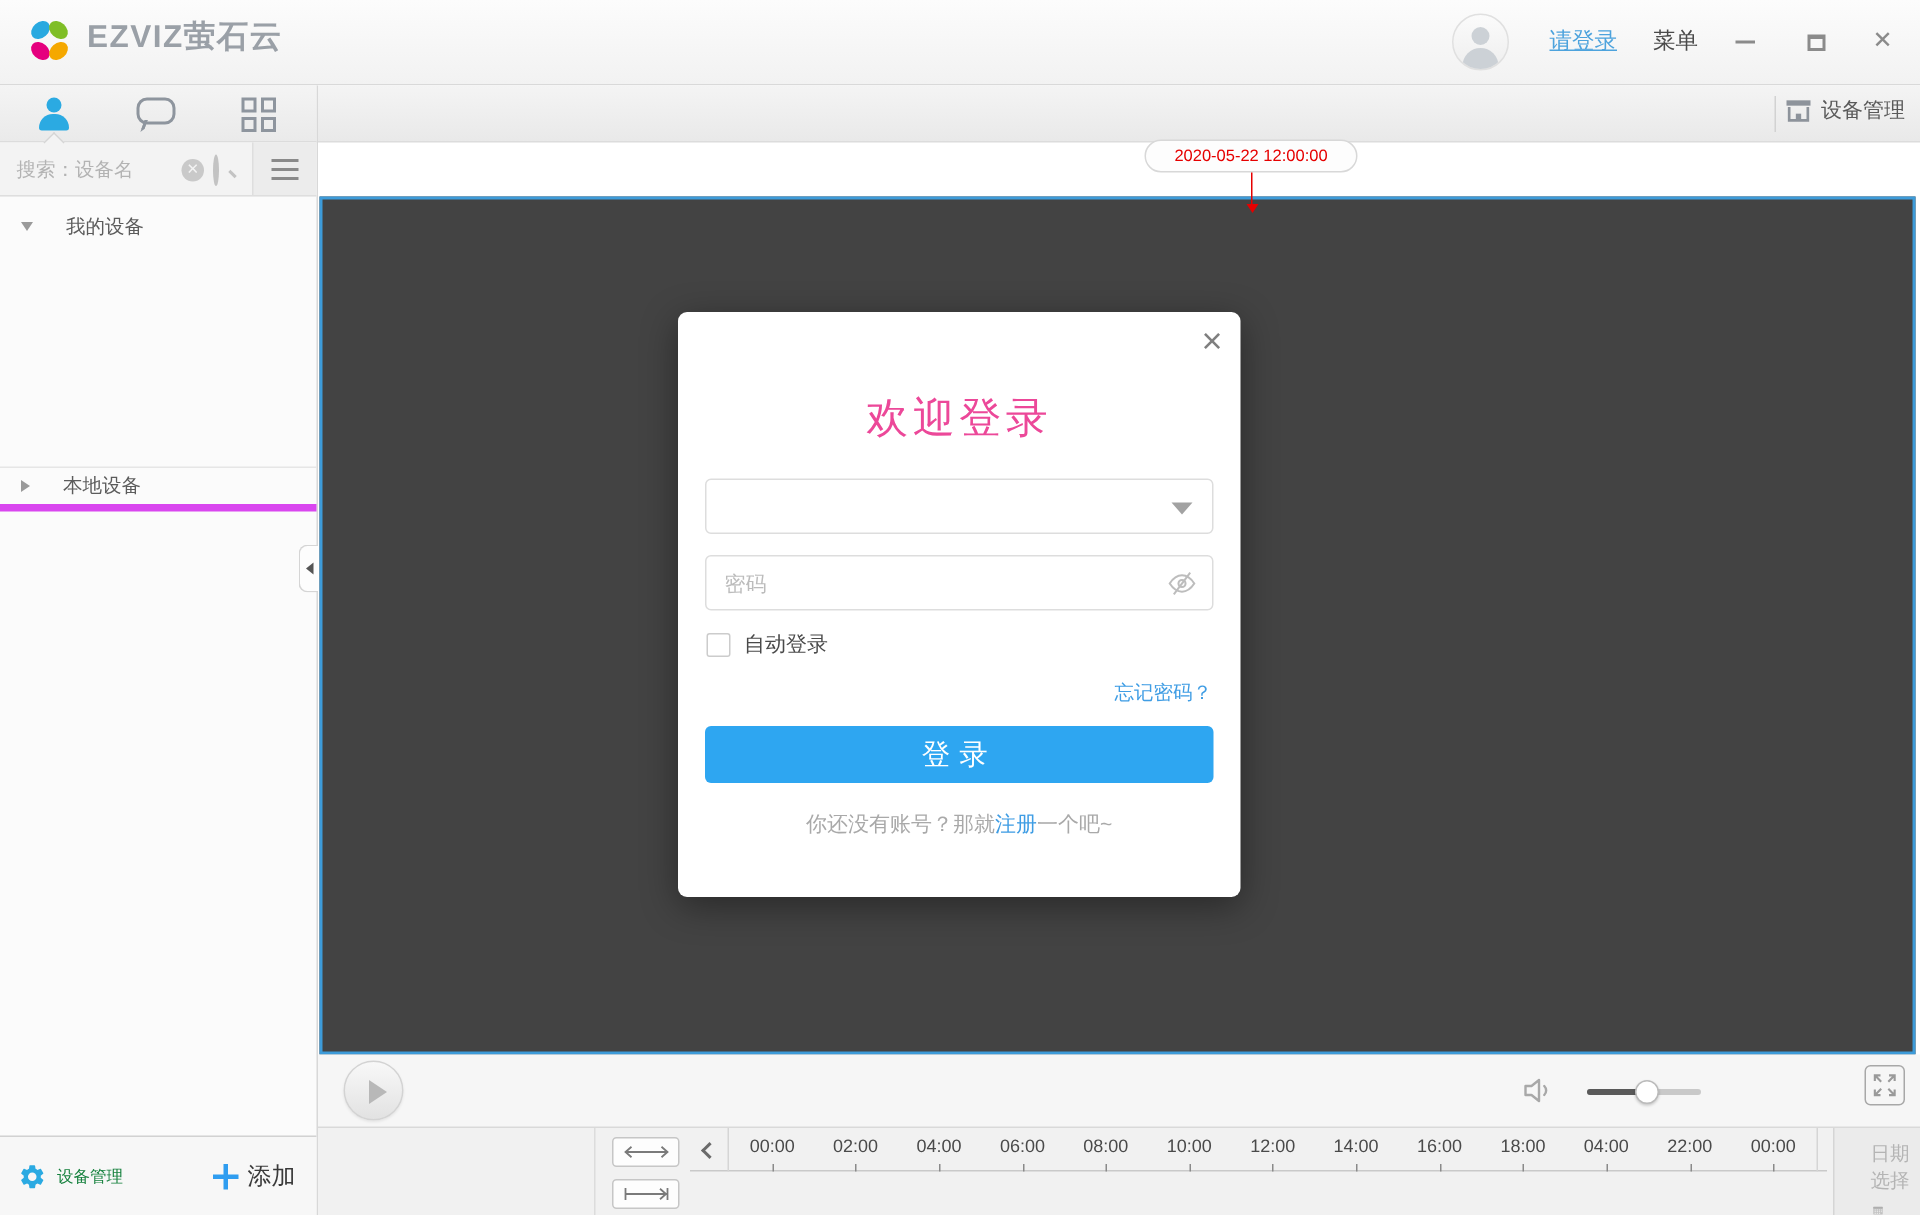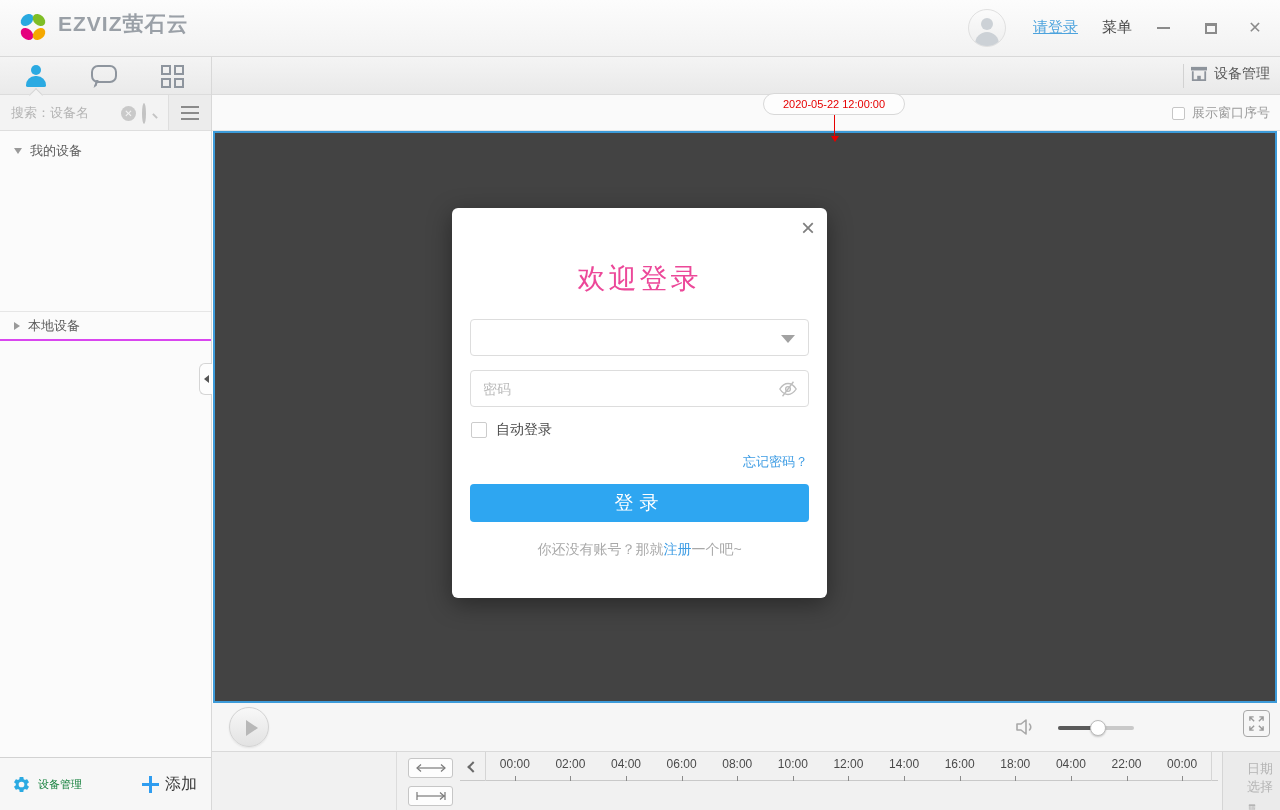--- a/index.html
+++ b/index.html
@@ -47,23 +47,23 @@
   .icon-clear { position:absolute; left:121px; top:11px; width:15px; height:15px; border-radius:50%; background:#c9c9c9;
     color:#f3f3f3; font-size:10px; font-weight:bold; display:flex; align-items:center; justify-content:center; cursor:pointer; }
   .icon-search { position:absolute; left:142px; top:10px; width:16px; height:16px; cursor:pointer; }
   .icon-search .lens { width:11px; height:11px; border:2px solid #c3c3c3; border-radius:50%; }
   .icon-search .handle { position:absolute; left:10px; top:10px; width:6px; height:2px; background:#c3c3c3; transform:rotate(45deg); }
   .search-menu { position:absolute; right:0; top:0; width:43px; height:35px; background:#ececec;
     border-left:1px solid #dedede; display:flex; align-items:center; justify-content:center; cursor:pointer; }
   .icon-burger { display:flex; flex-direction:column; gap:4px; }
   .icon-burger i { width:18px; height:2px; background:#8a8a8a; }
 
-  .tree-row { position:absolute; left:0; width:100%; height:28px; display:flex; align-items:center; gap:8px;
+  .tree-row { position:absolute; left:0; width:100%; height:28px; display:flex; align-items:center; gap:22px;
     padding-left:14px; cursor:pointer; }
-  .row-mydev { top:80px; } .row-local { top:254px; border-top:1px solid #e6e6e6; border-bottom:2px solid #d946ef; height:30px; }
+  .row-mydev { top:80px; } .row-local { top:254px; border-top:1px solid #e6e6e6; border-bottom:5px solid #d946ef; height:30px; }
   .tri-down { width:0; height:0; border-left:4px solid transparent; border-right:4px solid transparent; border-top:6px solid #9a9a9a; }
   .tri-right { width:0; height:0; border-top:4px solid transparent; border-bottom:4px solid transparent; border-left:6px solid #9a9a9a; }
   .tree-label { font-size:13px; color:#5c5c5c; }
   .empty-panel { position:absolute; left:11px; top:106px; width:186px; height:139px; background:#efefef;
     display:flex; align-items:center; justify-content:center; font-size:14px; color:#8d8d8d; }
   .empty-panel .lnk { color:#45a5e6; cursor:pointer; }
   .collapse-handle { position:absolute; right:-1px; top:306px; width:13px; height:32px; background:#fdfdfd;
     border:1px solid #d5d5d5; border-right:none; border-radius:6px 0 0 6px; display:flex; align-items:center; justify-content:center; cursor:pointer; }
   .tri-left { width:0; height:0; border-top:4px solid transparent; border-bottom:4px solid transparent; border-right:5px solid #555; }
 
@@ -270,26 +270,20 @@
       <div class="mall">
         <svg width="18" height="16" viewBox="0 0 20 18">
           <path fill="#8d939b" d="M1 1h18v4H1z"></path>
           <path fill="none" stroke="#8d939b" stroke-width="2" d="M3 6v10h14V6"></path>
           <path fill="#8d939b" d="M8 11h4v5H8z"></path>
         </svg>
         <span>设备管理</span>
       </div>
     </div>
 
-    <div class="strip">
-      <div class="winnum">
-        <i class="cbx"></i>
-        <span>展示窗口序号</span>
-      </div>
-    </div>
 
     <div class="video"></div>
 
     <div class="controls-row">
       <div class="play-btn">
         <i class="play-tri"></i>
       </div>
       <div class="vol-group">
         <svg class="icon-speaker" width="22" height="20" viewBox="0 0 22 20">
           <path d="M2 7v6h4l5 4V3L6 7H2z" fill="none" stroke="#a8a8a8" stroke-width="1.6" stroke-linejoin="round"></path>

